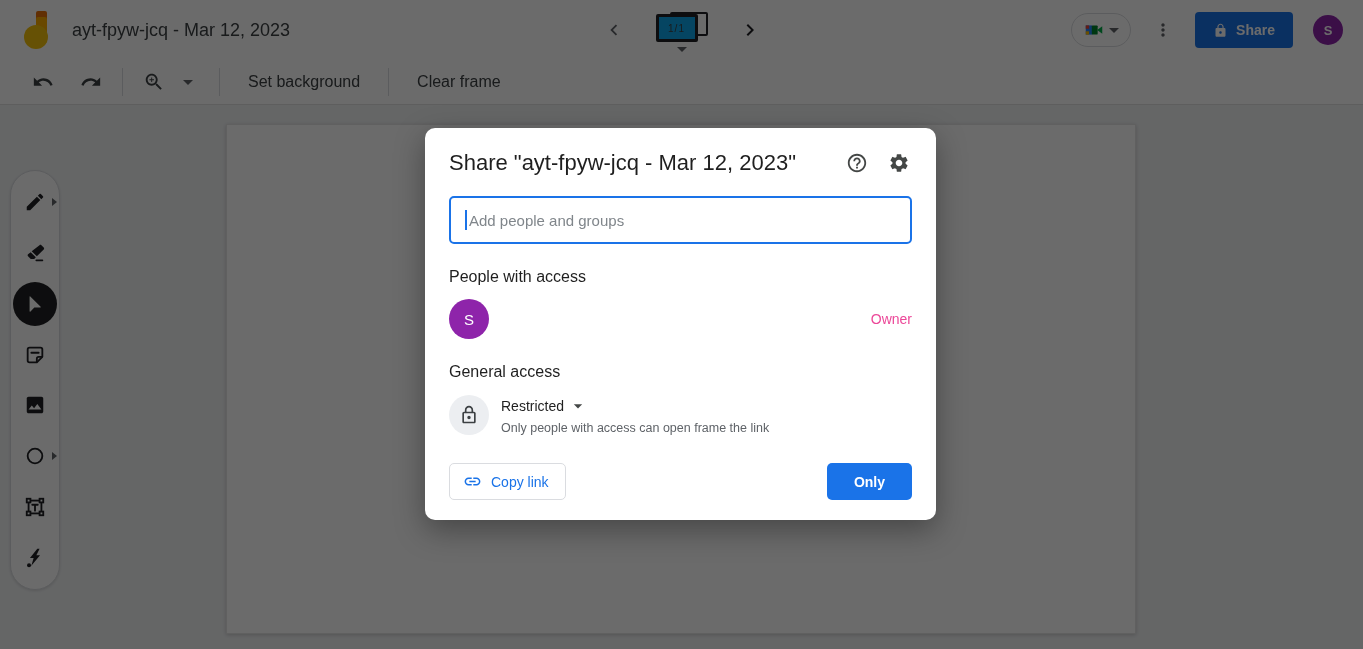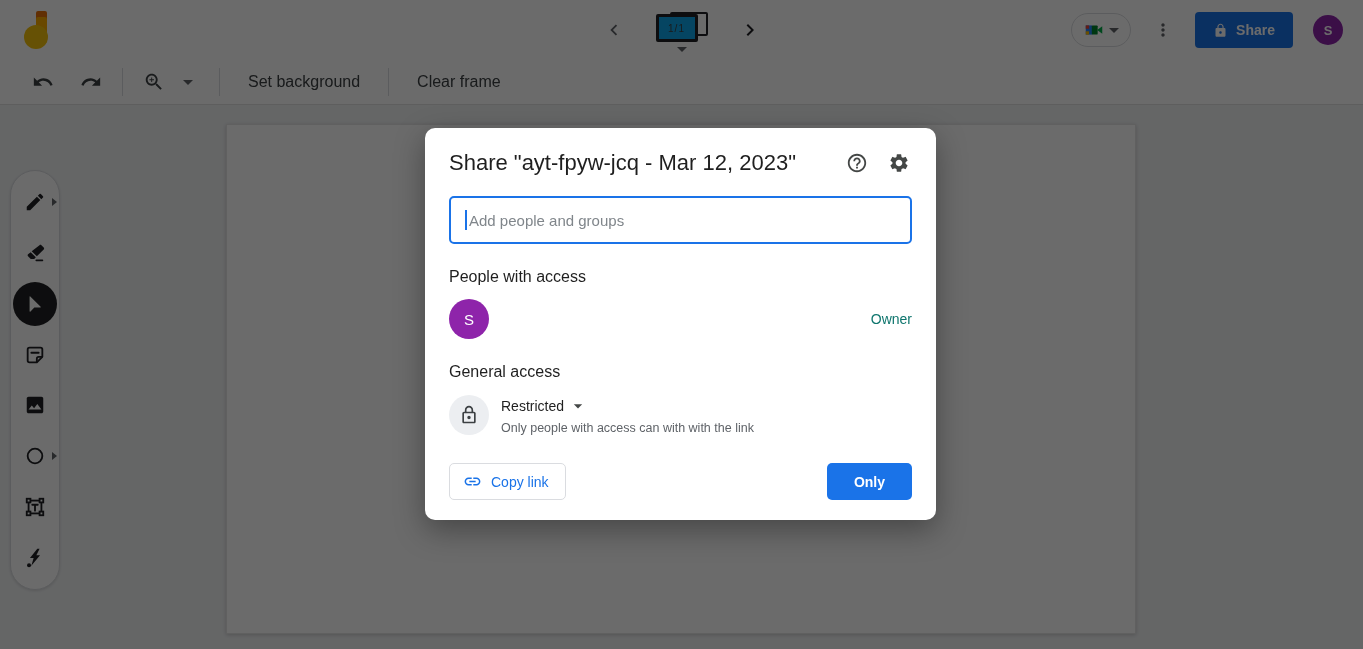--- a/index.html
+++ b/index.html
@@ -56,21 +56,21 @@
   .people-input { width:100%; height:48px; border:2px solid #1a73e8; border-radius:5px; padding:0 15px 0 18px; font-size:15px; color:#1f1f1f; outline:none; font-family:"Liberation Sans",sans-serif; }
   .people-input::placeholder { color:#80868b; }
   .caret-bar { position:absolute; left:16px; top:14px; width:2px; height:20px; background:#1a73e8; }
 
   .sec-head { margin-top:24px; font-size:16px; color:#1f1f1f; font-weight:500; }
   .person-row { display:flex; align-items:center; margin-top:13px; }
   .p-avatar { width:40px; height:40px; border-radius:50%; background:#8e24aa; color:#fff; font-size:15px; display:flex; align-items:center; justify-content:center; flex:none; }
   .p-meta { margin-left:12px; }
   .p-name { font-size:14px; color:#1f1f1f; font-weight:500; }
   .p-email { font-size:12.5px; color:#5f6368; margin-top:3px; }
-  .p-role { margin-left:auto; font-size:14px; color:#0f766e; }
+  .p-role { margin-left:auto; font-size:14px; color:#ec4899; }
 
   .access-row { display:flex; align-items:flex-start; margin-top:14px; }
   .a-circle { width:40px; height:40px; border-radius:50%; background:#eceef1; color:#3c4043; display:flex; align-items:center; justify-content:center; flex:none; }
   .a-meta { margin-left:12px; padding-top:1px; }
   .a-level { display:flex; align-items:center; gap:4px; font-size:14px; color:#1f1f1f; font-weight:500; cursor:pointer; }
   .a-desc { font-size:12.5px; color:#5f6368; margin-top:5px; }
 
   .dlg-footer { margin-top:28px; display:flex; align-items:center; justify-content:space-between; }
   .copy-link-btn { display:flex; align-items:center; gap:9px; height:37px; padding:0 16px 0 13px; background:#fff; border:1px solid #dadce0; border-radius:5px; color:#1a73e8; font-size:14px; font-weight:500; cursor:pointer; font-family:"Liberation Sans",sans-serif; }
   .done-btn { height:37px; padding:0 27px; background:#1a73e8; border:none; border-radius:5px; color:#fff; font-size:14px; font-weight:700; cursor:pointer; font-family:"Liberation Sans",sans-serif; }
@@ -79,20 +79,21 @@
 </style>
 </head>
 <body>
 
 <header class="appbar">
   <div class="logo">
     <div class="logo-cap"></div>
     <div class="logo-bar"></div>
     <div class="logo-ball"></div>
   </div>
+  <div class="doc-title">ayt-fpyw-jcq - Mar 12, 2023</div>
 
   <nav class="frame-nav">
     <div class="chev-btn">
       <svg width="22" height="22" viewBox="0 0 24 24" fill="#5f6368">
           <path d="M15.41 7.41 14 6l-6 6 6 6 1.41-1.41L10.83 12z"></path>
         </svg>
     </div>
     <div class="frame-widget">
       <div class="frame-back"></div>
       <div class="frame-front">
@@ -255,21 +256,21 @@
           <path d="M18 8h-1V6c0-2.76-2.24-5-5-5S7 3.24 7 6v2H6c-1.1 0-2 .9-2 2v10c0 1.1.9 2 2 2h12c1.1 0 2-.9 2-2V10c0-1.1-.9-2-2-2zM9 6c0-1.66 1.34-3 3-3s3 1.34 3 3v2H9V6zm9 14H6V10h12v10zm-6-3c1.1 0 2-.9 2-2s-.9-2-2-2-2 .9-2 2 .9 2 2 2z"></path>
         </svg>
     </div>
     <div class="a-meta">
       <div class="a-level">
         <span>Restricted</span>
         <svg width="20" height="20" viewBox="0 0 24 24" fill="#444746">
             <path d="M7 10l5 5 5-5z"></path>
           </svg>
       </div>
-      <div class="a-desc">Only people with access can with with the link</div>
+      <div class="a-desc">Only people with access can open frame the link</div>
     </div>
   </div>
 
   <div class="dlg-footer">
     <button class="copy-link-btn">
       <svg width="19" height="19" viewBox="0 0 24 24" fill="#1a73e8">
           <path d="M3.9 12c0-1.71 1.39-3.1 3.1-3.1h4V7H7c-2.76 0-5 2.24-5 5s2.24 5 5 5h4v-1.9H7c-1.71 0-3.1-1.39-3.1-3.1zM8 13h8v-2H8v2zm9-6h-4v1.9h4c1.71 0 3.1 1.39 3.1 3.1s-1.39 3.1-3.1 3.1h-4V17h4c2.76 0 5-2.24 5-5s-2.24-5-5-5z"></path>
         </svg>
       <span>Copy link</span>
     </button>

